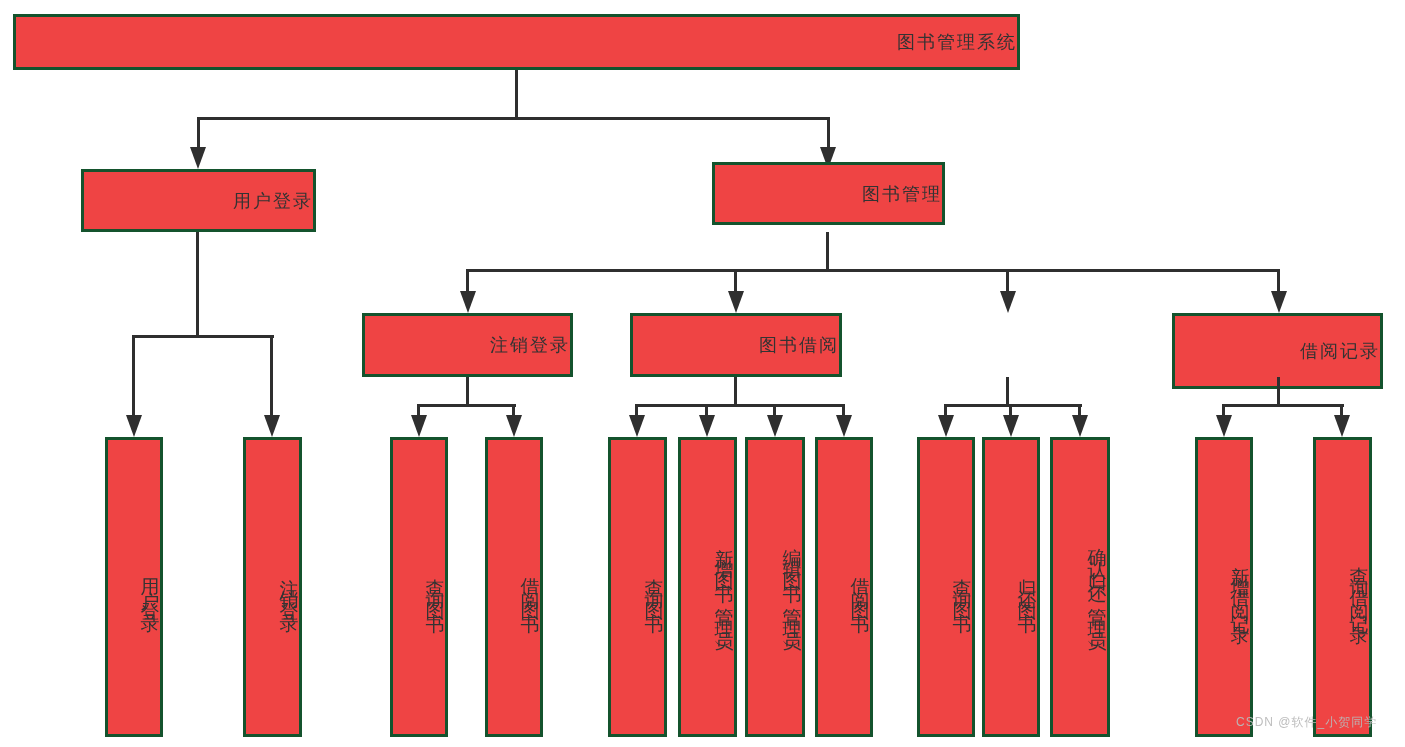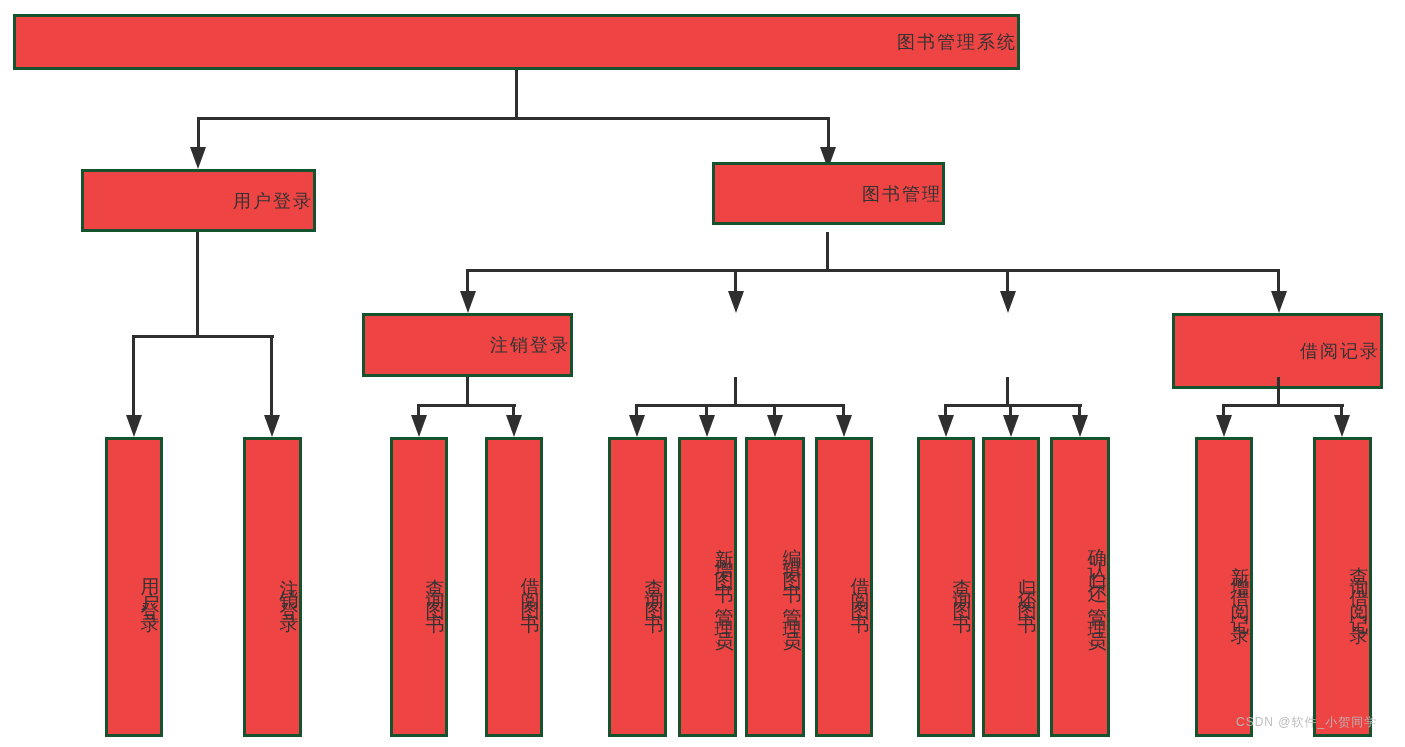--- a/index.html
+++ b/index.html
@@ -65,20 +65,23 @@
   <div class="vline" style="left:734px;top:269px;height:28px"></div>
   <div class="vline" style="left:1006px;top:269px;height:28px"></div>
   <div class="vline" style="left:1277px;top:269px;height:28px"></div>
   <div class="arrow" style="left:460px;top:291px"></div>
   <div class="arrow" style="left:728px;top:291px"></div>
   <div class="arrow" style="left:1000px;top:291px"></div>
   <div class="arrow" style="left:1271px;top:291px"></div>
 
   <div class="box hbox" style="left:362px;top:313px;width:211px;height:64px">
     <span>注销登录</span>
+  </div>
+  <div class="box hbox" style="left:630px;top:313px;width:212px;height:64px">
+    <span>图书借阅</span>
   </div>
   <div class="box hbox" style="left:1172px;top:313px;width:211px;height:76px">
     <span>借阅记录</span>
   </div>
 
   <div class="vline" style="left:466px;top:377px;height:29px"></div>
   <div class="hline" style="left:417px;top:404px;width:99px"></div>
   <div class="vline" style="left:417px;top:404px;height:16px"></div>
   <div class="vline" style="left:512px;top:404px;height:16px"></div>
   <div class="arrow" style="left:411px;top:415px"></div>

